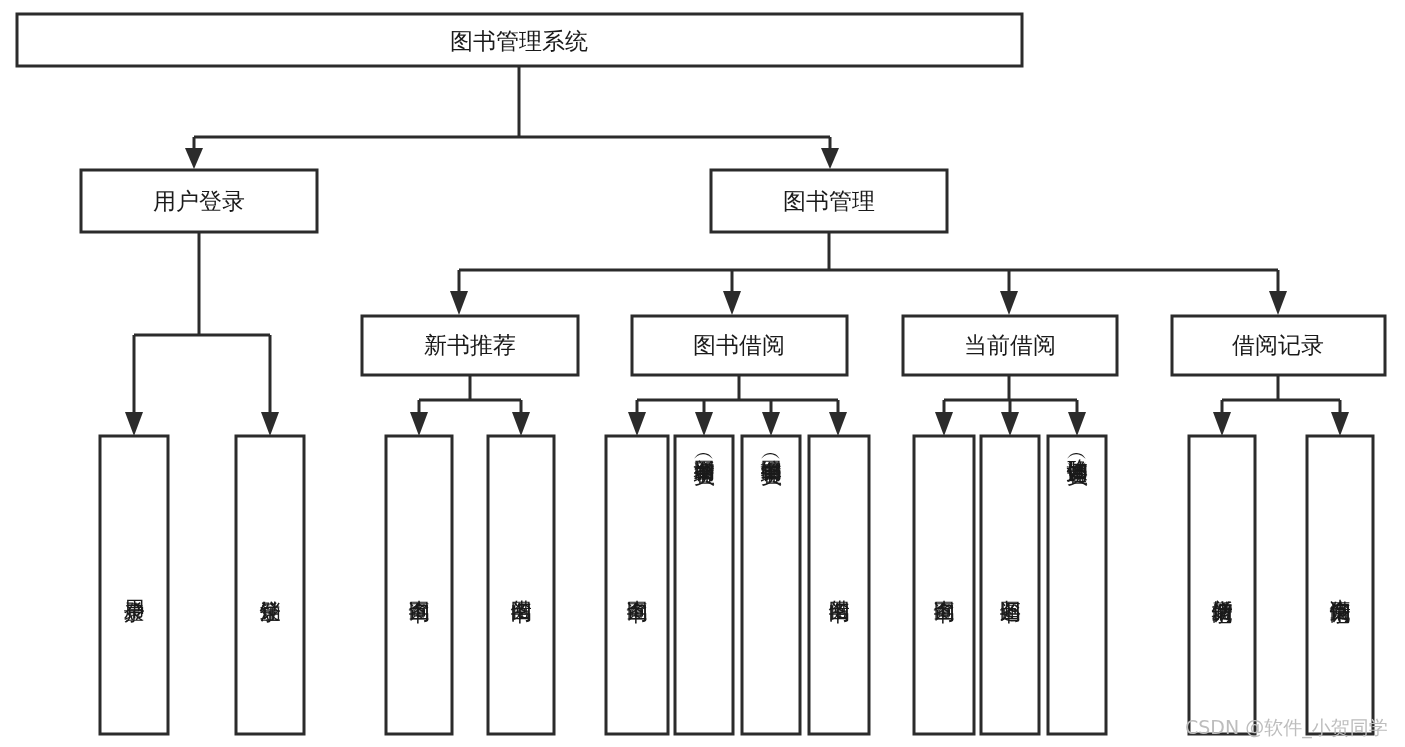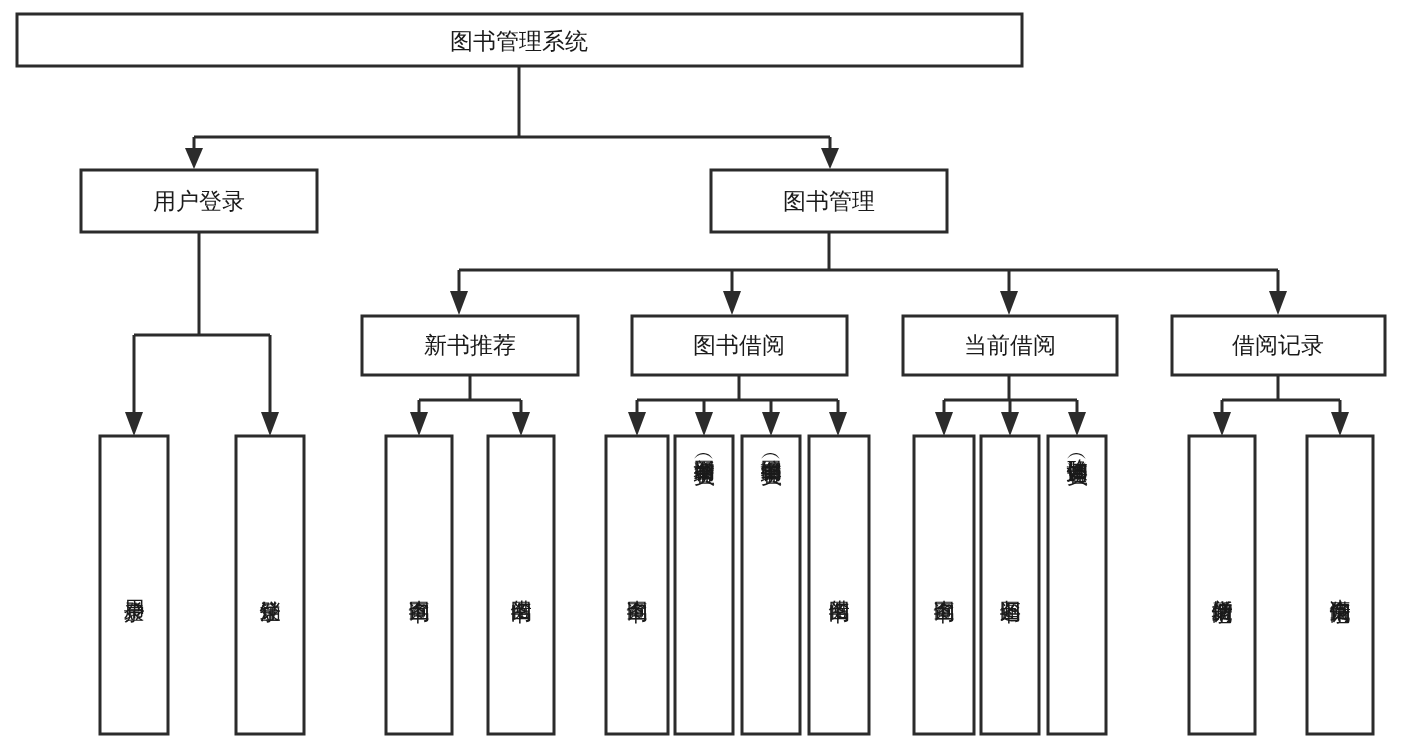--- a/index.html
+++ b/index.html
@@ -242,13 +242,14 @@
     <span class="leaf-label">确认归还（管理员）</span>
   </div>
 
   <div class="leaf-label-wrap" style="left:1189px; top:436px; width:66px; height:298px;">
     <span class="leaf-label">新增借阅记录</span>
   </div>
   <div class="leaf-label-wrap" style="left:1307px; top:436px; width:66px; height:298px;">
     <span class="leaf-label">查询借阅记录</span>
   </div>
 
+  <div class="watermark">CSDN @软件_小贺同学</div>
 </div>
 
 </body></html>

